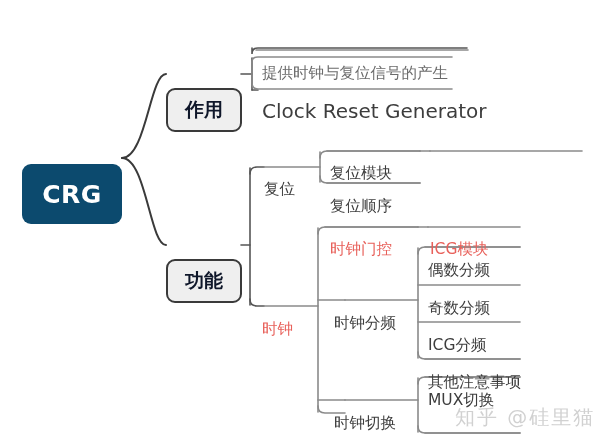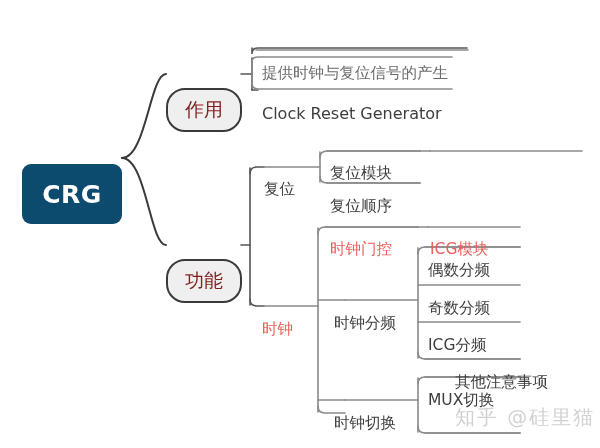--- a/index.html
+++ b/index.html
@@ -20,34 +20,34 @@
     background:#0c4a6e;color:#ffffff;
     border-radius:9px;
     font-size:25px;font-weight:bold;
     letter-spacing:.5px;
     display:flex;align-items:center;justify-content:center;
   }
   
   .lvl1{
     background:#efefef;
     border:2.2px solid #3a3a3a;
-    border-radius:19px;
-    color:#7f1d1d;
-    font-size:19px;font-weight:normal;
+    border-radius:9px;
+    color:#0f172a;
+    font-size:19px;font-weight:bold;
     display:flex;align-items:center;justify-content:center;
   }
   
   .lbl{
     color:#4a4a4a;
     font-size:15.5px;
     display:flex;align-items:flex-end;
     padding-bottom:2px;
   }
   .lbl.red{color:#E8605A;}
-  .lbl.big{font-size:16px;}
+  .lbl.big{font-size:20px;}
   .lbl.gray{color:#6b6b6b;}
   .lbl.dark{color:#3d3d3d;}
   .watermark{
     position:absolute;
     color:#c9c9c9;
     font-size:20px;
     letter-spacing:2px;
     opacity:.85;
     pointer-events:none;
     white-space:nowrap;
@@ -169,21 +169,21 @@
   </div>
   <div class="node lbl dark" style="left:428px;top:219px;width:100px;height:28px;">
     <span>偶数分频</span>
   </div>
   <div class="node lbl dark" style="left:428px;top:257px;width:100px;height:28px;">
     <span>奇数分频</span>
   </div>
   <div class="node lbl dark" style="left:428px;top:294px;width:100px;height:28px;">
     <span>ICG分频</span>
   </div>
-  <div class="node lbl dark" style="left:428px;top:331px;width:120px;height:28px;justify-content:flex-end;">
+  <div class="node lbl dark" style="left:428px;top:331px;width:120px;height:28px;">
     <span>其他注意事项</span>
   </div>
 
   <div class="node lbl dark" style="left:334px;top:372px;width:86px;height:28px;">
     <span>时钟切换</span>
   </div>
   <div class="node lbl dark" style="left:428px;top:349px;width:110px;height:28px;">
     <span>MUX切换</span>
   </div>
   <div class="node lbl dark" style="left:428px;top:405px;width:130px;height:28px;">

